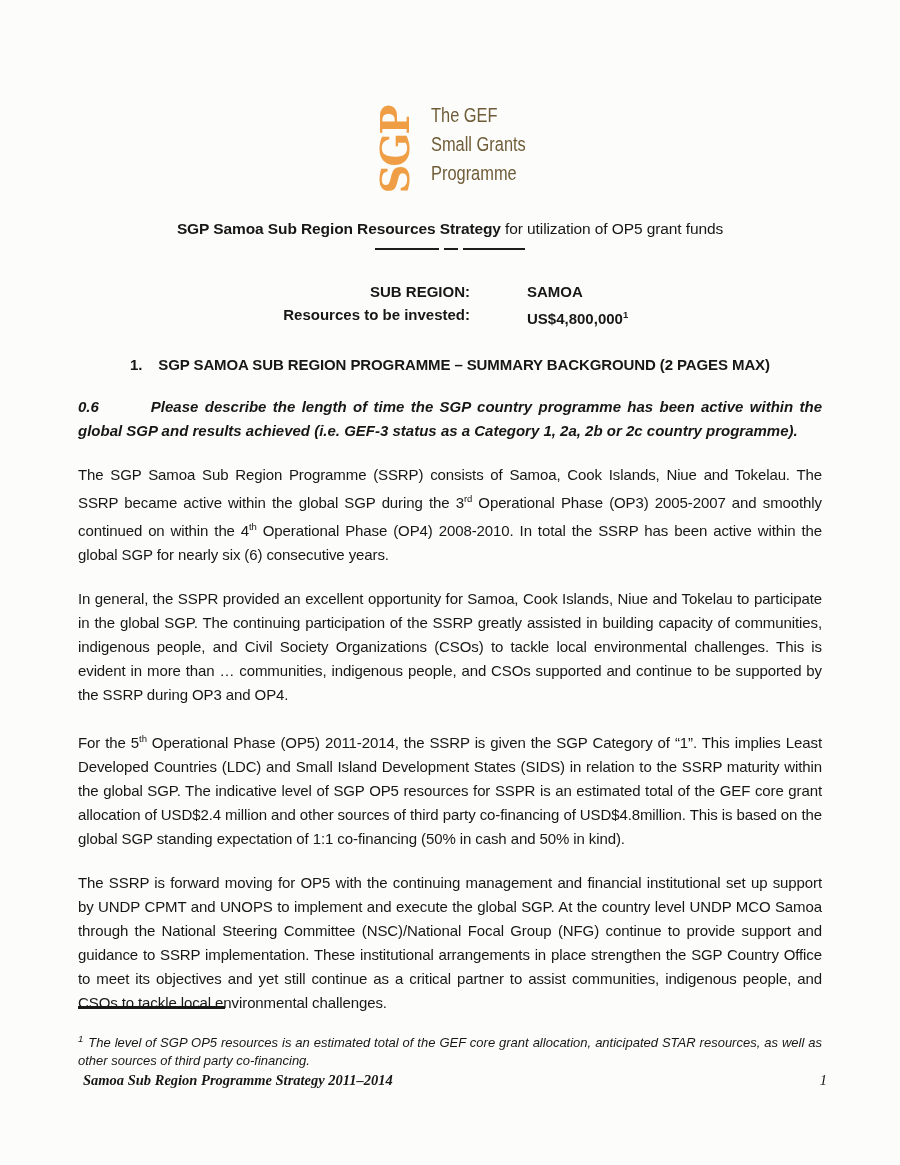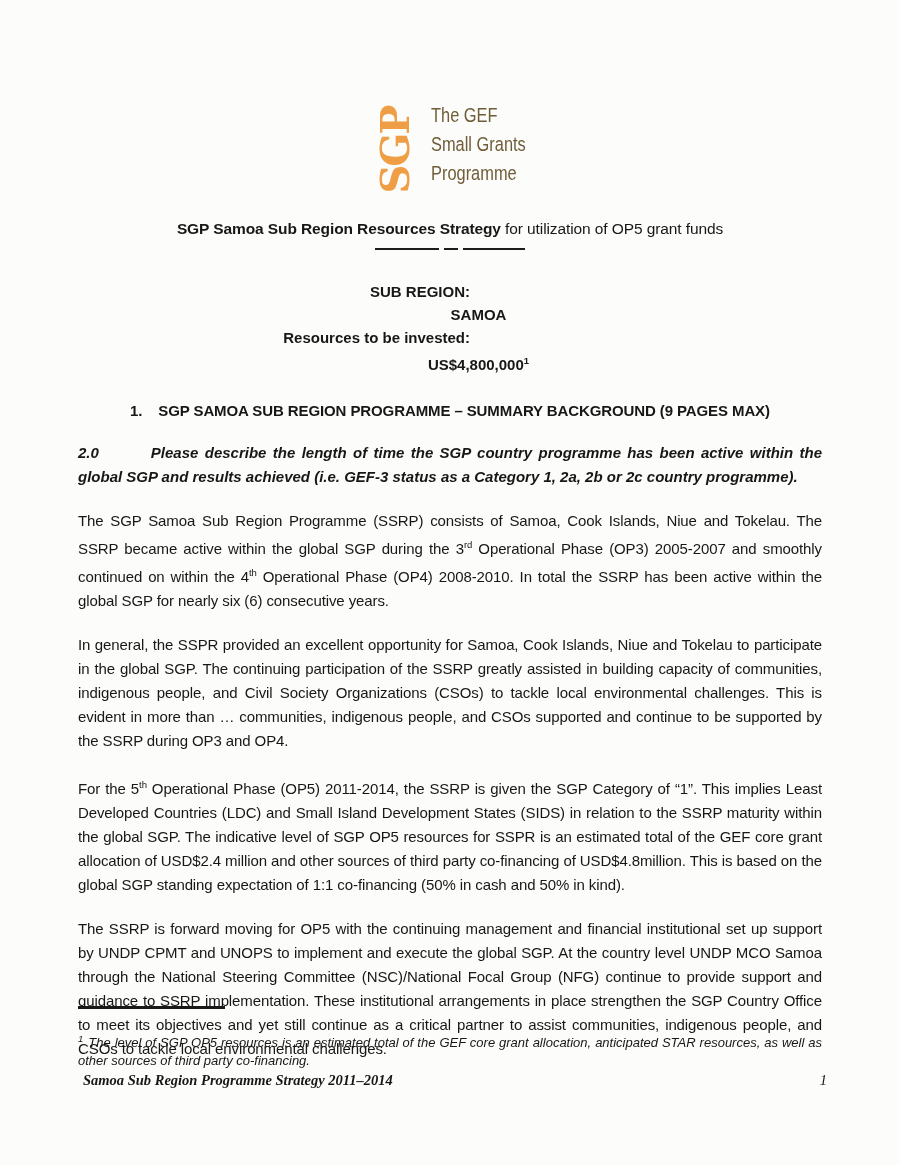--- a/index.html
+++ b/index.html
@@ -19,21 +19,21 @@
 
   
   .title{margin-top:18px;text-align:center;font-size:15.5px;letter-spacing:-0.1px;}
   .title .b{font-weight:bold;}
   .rule{margin:10px auto 0;display:flex;gap:5px;justify-content:center;width:150px;}
   .rule i{border-top:2px solid #1c1c1c;height:0;display:block;}
   .rule i.s1{width:64px}.rule i.s2{width:15px}.rule i.s3{width:62px}
 
   
   .meta{margin-top:30px;font-weight:bold;font-size:15px;line-height:23px;}
-  .meta .row{display:flex;flex-direction:column;}
+  .meta .row{display:flex;}
   .meta .label{width:392px;text-align:right;}
   .meta .value{margin-left:57px;text-align:center;}
   sup{font-size:9.5px;}
 
   
   .h1{margin-top:26px;padding-left:52px;font-weight:bold;font-size:15px;letter-spacing:-0.1px;}
   .h1 .num{margin-right:16px;}
   .h11{margin-top:22px;font-weight:bold;font-style:italic;font-size:15px;line-height:24px;text-align:justify;}
   .h11 .num{margin-right:52px;}
 
@@ -84,25 +84,25 @@
         <span class="label">SUB REGION:</span>
         <span class="value">SAMOA</span>
       </div>
       <div class="row">
         <span class="label">Resources to be invested:</span>
         <span class="value"><span>US$4,800,000</span><sup>1</sup></span>
       </div>
     </div>
 
     <div class="h1">
-      <span class="num">1.</span><span>SGP SAMOA SUB REGION PROGRAMME – SUMMARY BACKGROUND (9 PAGES MAX)</span>
+      <span class="num">1.</span><span>SGP SAMOA SUB REGION PROGRAMME – SUMMARY BACKGROUND (2 PAGES MAX)</span>
     </div>
 
     <div class="h11">
-      <span class="num">2.0</span><span>Please describe the length of time the SGP country programme has been active within the global SGP and results achieved (i.e. GEF-3 status as a Category 1, 2a, 2b or 2c country programme).</span>
+      <span class="num">0.6</span><span>Please describe the length of time the SGP country programme has been active within the global SGP and results achieved (i.e. GEF-3 status as a Category 1, 2a, 2b or 2c country programme).</span>
     </div>
 
     <p class="body"><span>The SGP Samoa Sub Region Programme (SSRP) consists of Samoa, Cook Islands, Niue and Tokelau. The SSRP became active within the global SGP during the 3</span><sup>rd</sup><span> Operational Phase (OP3) 2005-2007 and smoothly continued on within the 4</span><sup>th</sup><span> Operational Phase (OP4) 2008-2010. In total the SSRP has been active within the global SGP for nearly six (6) consecutive years.</span></p>
     <p class="body"><span>In general, the SSPR provided an excellent opportunity for Samoa, Cook Islands, Niue and Tokelau to participate in the global SGP. The continuing participation of the SSRP greatly assisted in building capacity of communities, indigenous people, and Civil Society Organizations (CSOs) to tackle local environmental challenges. This is evident in more than … communities, indigenous people, and CSOs supported and continue to be supported by the SSRP during OP3 and OP4.</span></p>
     <p class="body"><span>For the 5</span><sup>th</sup><span> Operational Phase (OP5) 2011-2014, the SSRP is given the SGP Category of “1”. This implies Least Developed Countries (LDC) and Small Island Development States (SIDS) in relation to the SSRP maturity within the global SGP. The indicative level of SGP OP5 resources for SSPR is an estimated total of the GEF core grant allocation of USD$2.4 million and other sources of third party co-financing of USD$4.8million. This is based on the global SGP standing expectation of 1:1 co-financing (50% in cash and 50% in kind).</span></p>
     <p class="body"><span>The SSRP is forward moving for OP5 with the continuing management and financial institutional set up support by UNDP CPMT and UNOPS to implement and execute the global SGP. At the country level UNDP MCO Samoa through the National Steering Committee (NSC)/National Focal Group (NFG) continue to provide support and guidance to SSRP implementation. These institutional arrangements in place strengthen the SGP Country Office to meet its objectives and yet still continue as a critical partner to assist communities, indigenous people, and CSOs to tackle local environmental challenges.</span></p>
   </div>
 
   <div class="footnote">
     <div class="fn-rule"></div>

